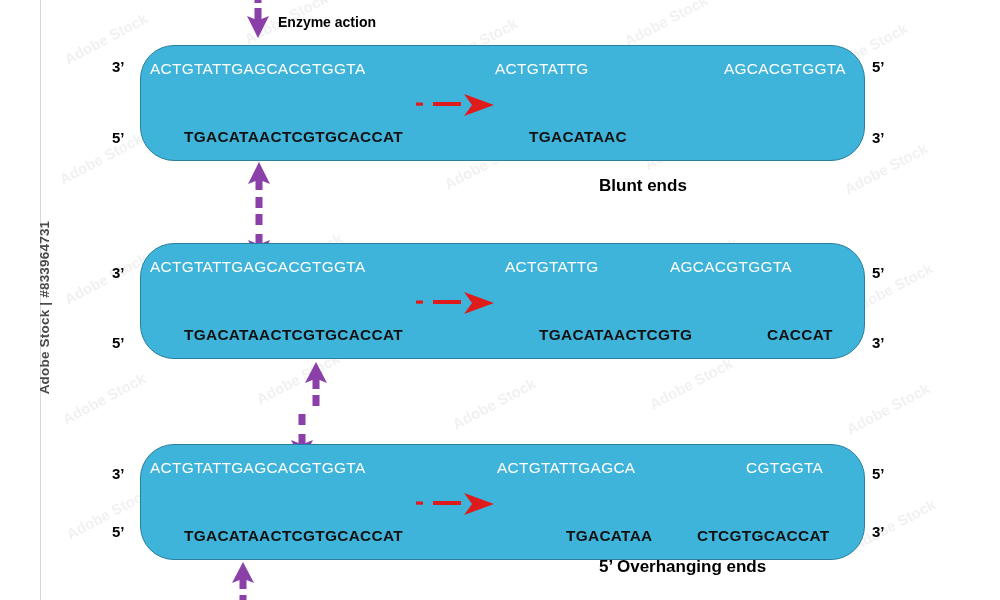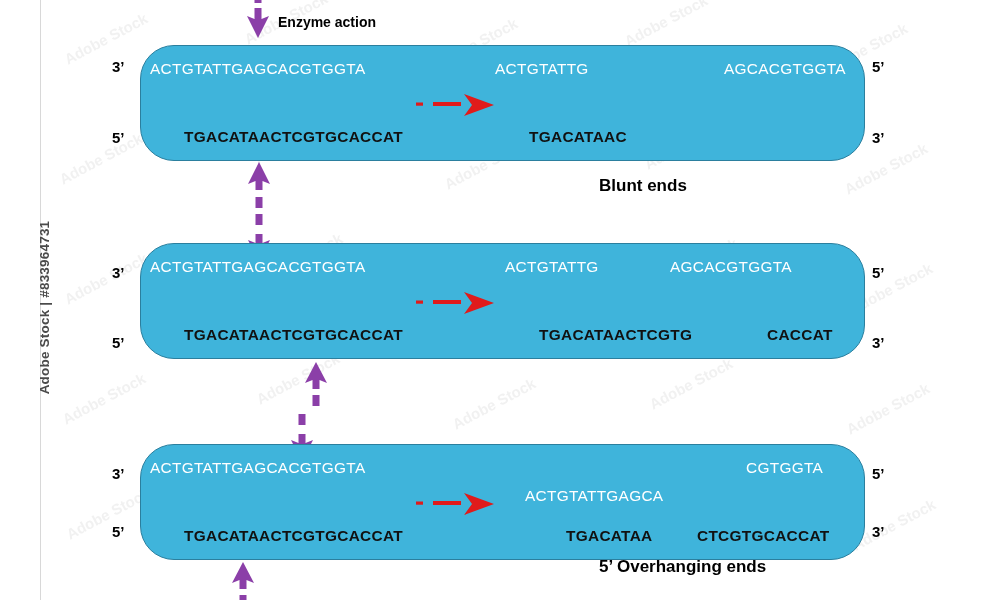--- a/index.html
+++ b/index.html
@@ -241,21 +241,21 @@
     <rect x="10.5" y="33" width="7" height="11" fill="#8B3FA8"></rect>
   </svg>
   <svg class="purple-arrow" style="left:288px; top:414px;" width="28" height="48" viewBox="0 0 28 48">
     <rect x="10.5" y="0" width="7" height="11" fill="#8B3FA8"></rect>
     <polygon points="14,48 3,26 10.5,29 10.5,20 17.5,20 17.5,29 25,26" fill="#8B3FA8"></polygon>
   </svg>
 
   <div class="dna-panel" style="left:140px; top:444px; width:725px; height:116px;">
     <div class="strand strand-top">
       <span class="seq seq-top" style="left:9px;">ACTGTATTGAGCACGTGGTA</span>
-      <span class="seq seq-top" style="left:384px;margin-top:28px;">ACTGTATTGAGCA</span>
+      <span class="seq seq-top" style="left:356px;">ACTGTATTGAGCA</span>
       <span class="seq seq-top" style="left:605px;">CGTGGTA</span>
     </div>
     <div class="strand strand-bottom">
       <span class="seq seq-bottom" style="left:7px;">TGACATAACTCGTGCACCAT</span>
       <span class="seq seq-bottom" style="left:389px;">TGACATAA</span>
       <span class="seq seq-bottom" style="left:520px;">CTCGTGCACCAT</span>
     </div>
     <svg class="red-arrow" style="left:275px; top:45px;" viewBox="0 0 84 26">
       <rect x="0" y="11.5" width="7" height="3.2" fill="#E01B1B"></rect>
       <rect x="17" y="11" width="28" height="4" fill="#E01B1B"></rect>

